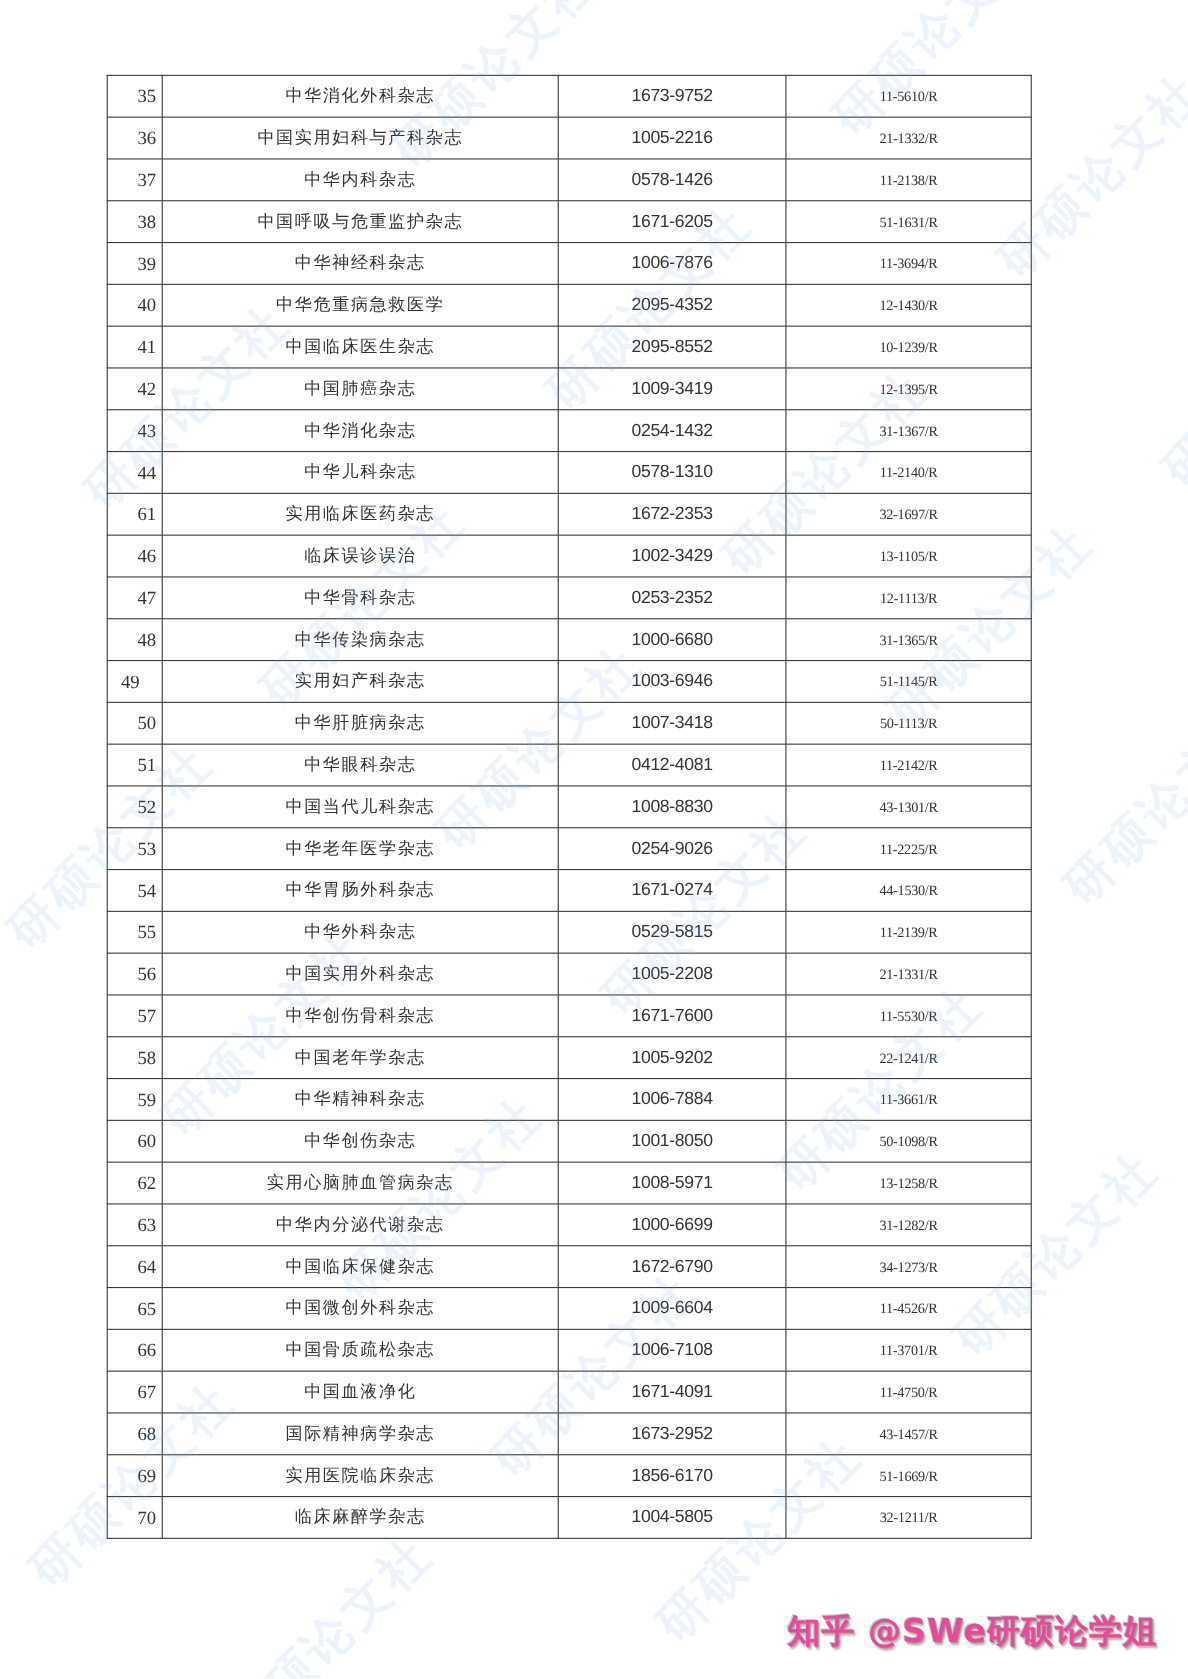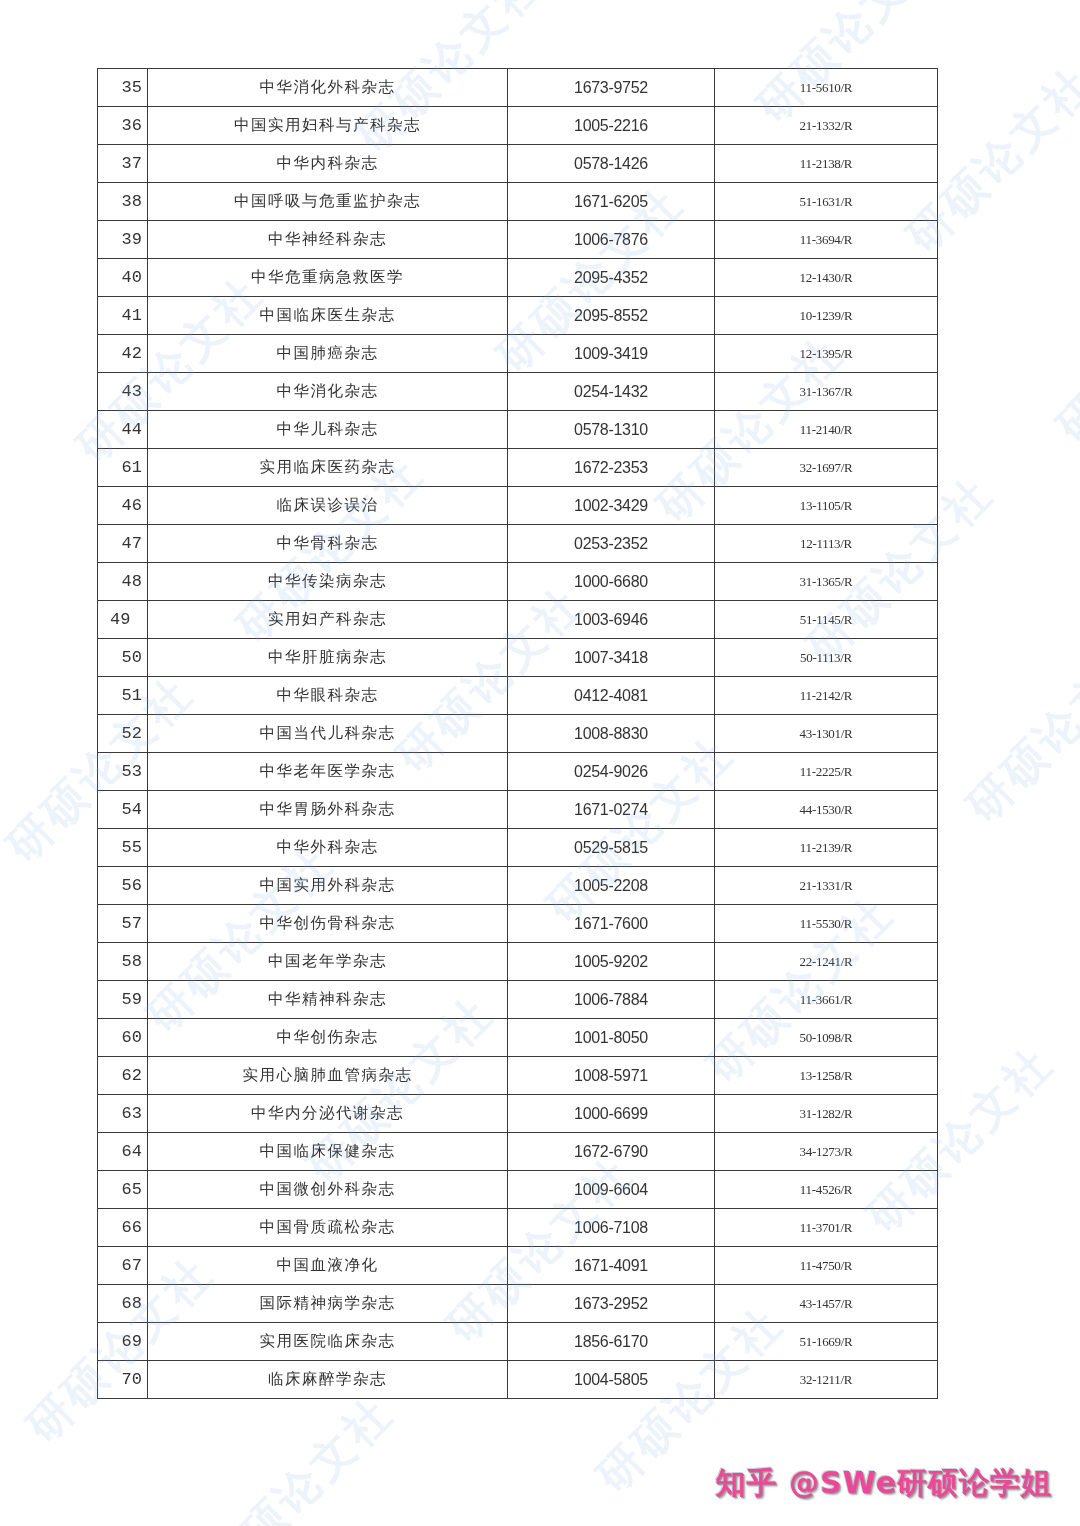--- a/index.html
+++ b/index.html
@@ -18,21 +18,21 @@
   table.journals {
     position: absolute; left: 97px; top: 68px;
     border-collapse: collapse; table-layout: fixed; width: 836px;
     z-index: 1;
   }
   table.journals td {
     border: 1.5px solid #3a3a3a; height: 37px; padding: 0;
     font-size: 15.5px; text-align: center; vertical-align: middle;
     color: #333;
   }
-  table.journals td.num { width: 44px; text-align: right; padding-right: 5px; font-family: Liberation Mono, monospace; font-size: 17px; }
+  table.journals td.num { width: 44px; text-align: right; padding-right: 5px; font-family: Liberation Serif, serif; font-size: 17px; }
   table.journals td.num.left { text-align: left; padding-left: 12px; padding-right: 0; margin-top: 12px; }
   table.journals td.name { width: 359px; letter-spacing: 1.5px; margin-top: 20px; }
   table.journals td.issn { width: 206px; font-family: "Liberation Sans", sans-serif; font-size: 16px; letter-spacing: -0.3px; }
   table.journals td.cn { width: 222px; font-family: Liberation Serif, serif; font-size: 13px; letter-spacing: -0.3px; }
   .footer-wm {
     position: absolute; right: 28px; bottom: 22px; z-index: 3;
     font-size: 30px; color: #ec4899; font-weight: bold;
     text-shadow: 1px 1px 0 #9a9a9a, -1px -1px 0 #cfcfcf, 2px 2px 2px #b0b0b0;
     letter-spacing: 1px;
   }

